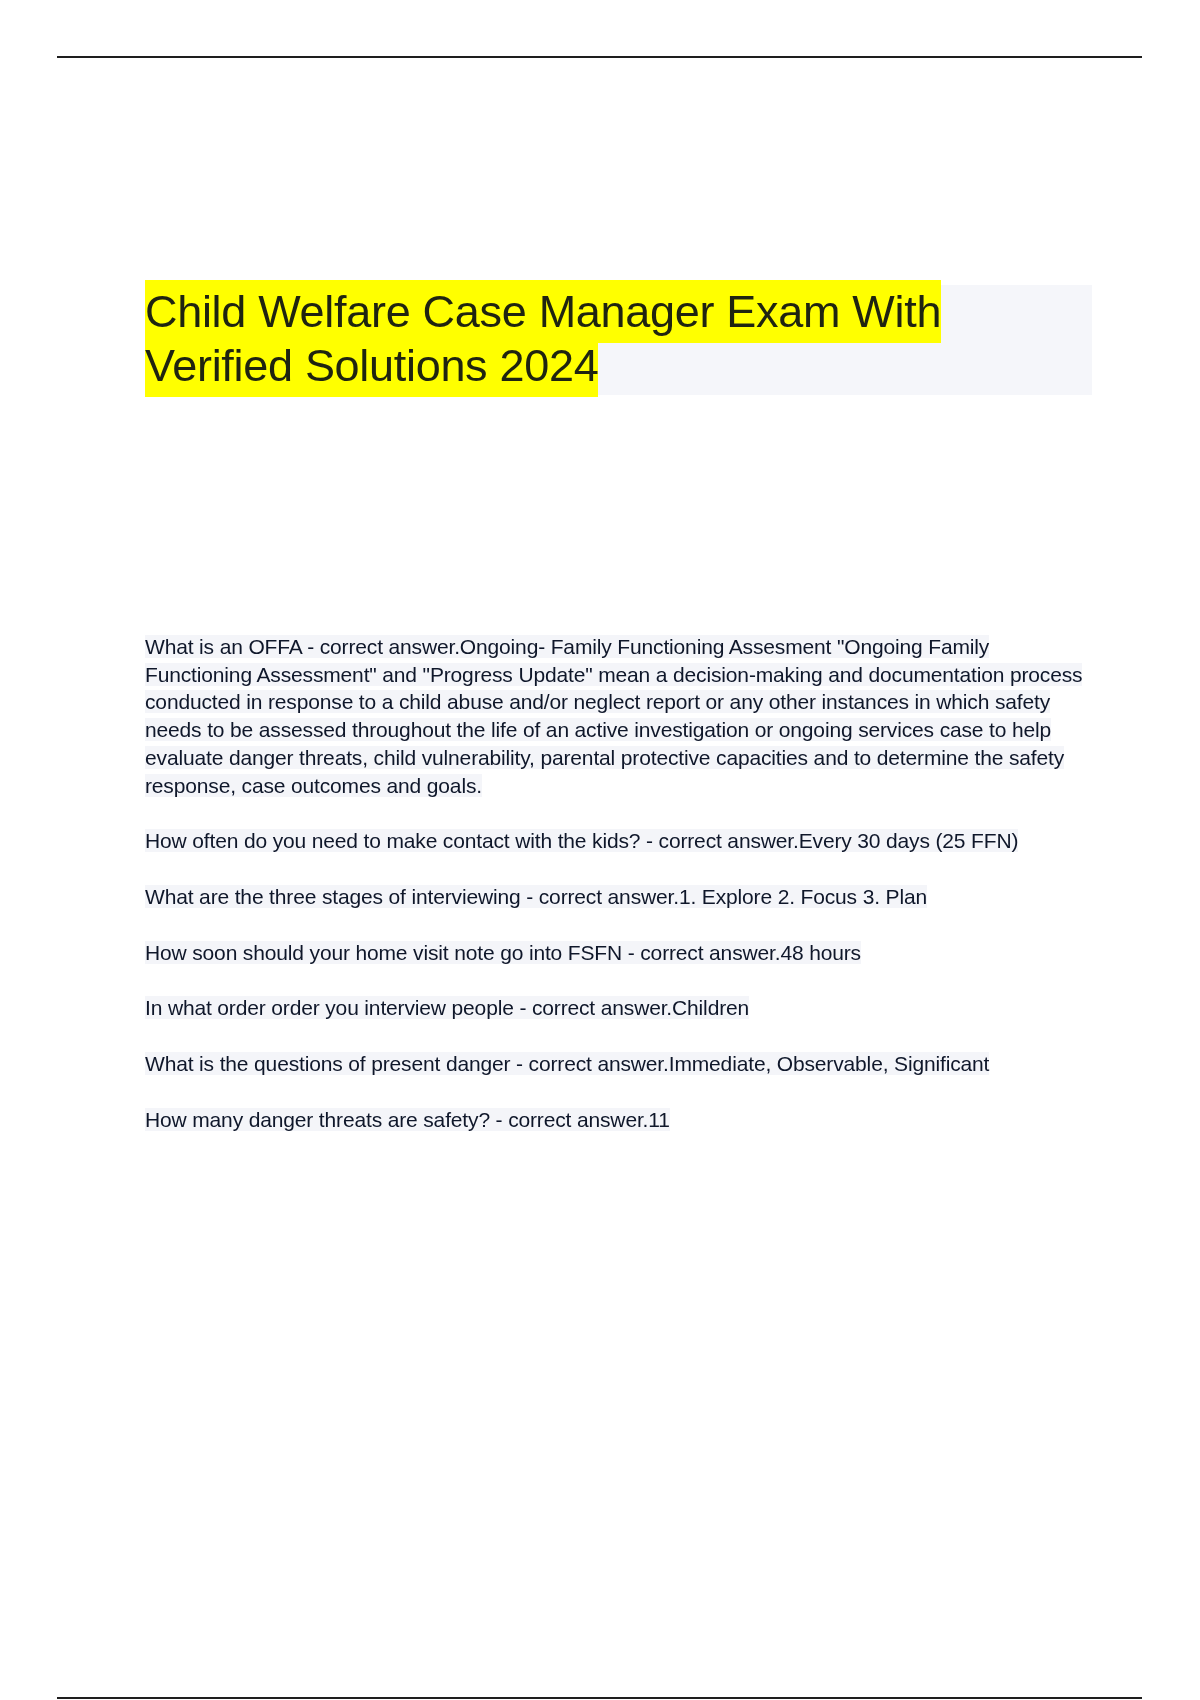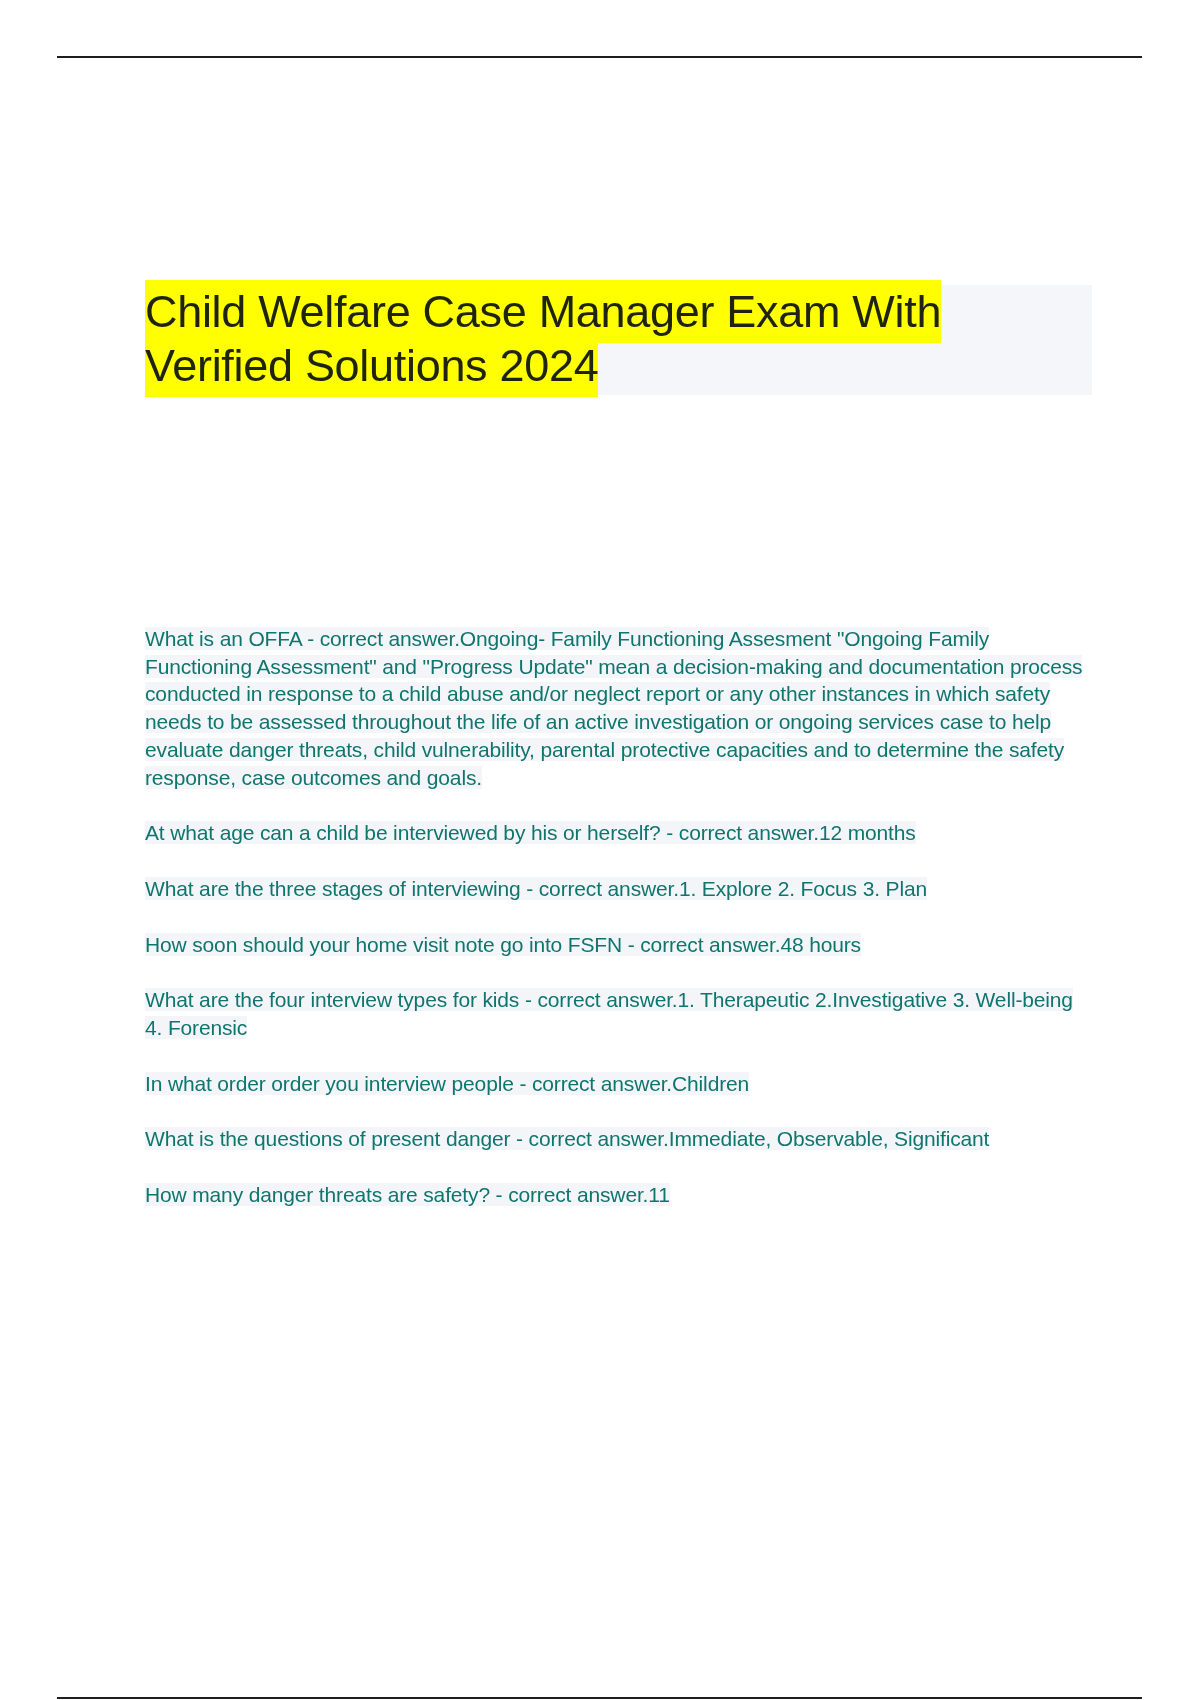--- a/index.html
+++ b/index.html
@@ -47,45 +47,44 @@
       padding: 6px 0;
     }
 
     .qa-list {
       position: absolute;
       left: 145px;
       top: 617px;
       width: 945px;
     }
     .qa {
-      margin: 8px 0 28px 0;
+      margin: 16px 0 28px 0;
       font-size: 21px;
       line-height: 27.7px;
-      color: #0f766e;
+      color: #0f172a;
       letter-spacing: -0.15px;
     }
     .qa .txt {
       background: #f4f5f9;
       box-decoration-break: clone;
       -webkit-box-decoration-break: clone;
     }
   </style>
 </head>
 <body>
 
 <div class="rule top"></div>
 
 <div class="title-block">
   <h1 class="title"><span class="hl">Child Welfare Case Manager Exam With Verified Solutions 2024</span></h1>
 </div>
 
 <div class="qa-list">
   <p class="qa"><span class="txt">What is an OFFA - correct answer.Ongoing- Family Functioning Assesment "Ongoing Family Functioning Assessment" and "Progress Update" mean a decision-making and documentation process conducted in response to a child abuse and/or neglect report or any other instances in which safety needs to be assessed throughout the life of an active investigation or ongoing services case to help evaluate danger threats, child vulnerability, parental protective capacities and to determine the safety response, case outcomes and goals.</span></p>
-  <p class="qa"><span class="txt">At what age can a child be interviewed by his or herself? - correct answer.12 months</span></p>
+  <p class="qa"><span class="txt">How often do you need to make contact with the kids? - correct answer.Every 30 days (25 FFN)</span></p>
   <p class="qa"><span class="txt">What are the three stages of interviewing - correct answer.1. Explore 2. Focus 3. Plan</span></p>
   <p class="qa"><span class="txt">How soon should your home visit note go into FSFN - correct answer.48 hours</span></p>
-  <p class="qa"><span class="txt">What are the four interview types for kids - correct answer.1. Therapeutic 2.Investigative 3. Well-being 4. Forensic</span></p>
   <p class="qa"><span class="txt">In what order order you interview people - correct answer.Children</span></p>
   <p class="qa"><span class="txt">What is the questions of present danger - correct answer.Immediate, Observable, Significant</span></p>
   <p class="qa"><span class="txt">How many danger threats are safety? - correct answer.11</span></p>
 </div>
 
 <div class="rule bottom"></div>
 
 </body></html>

